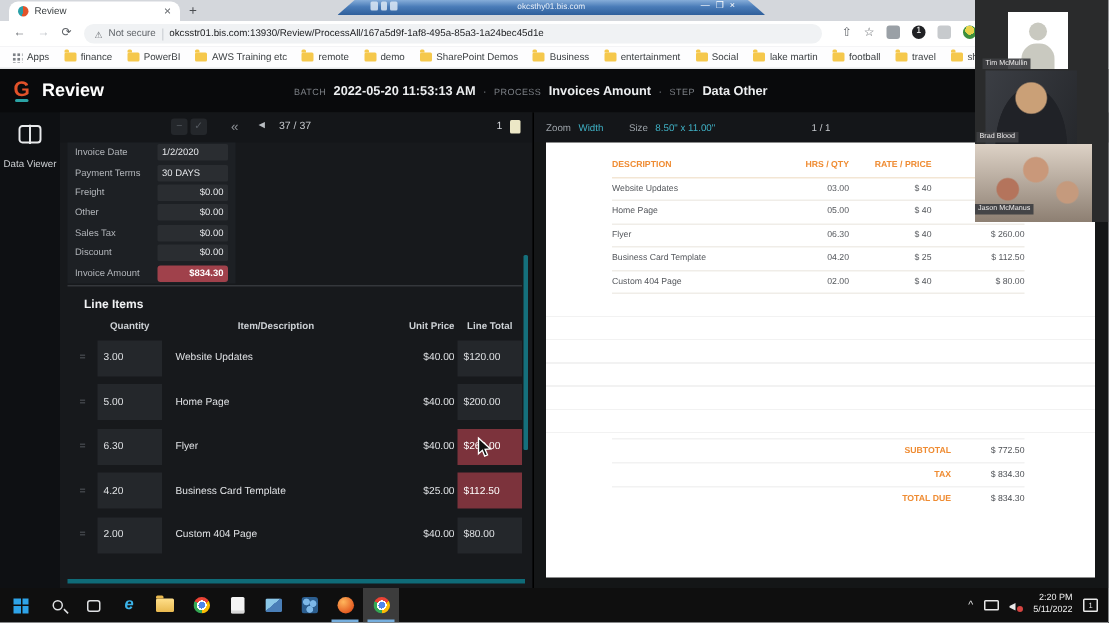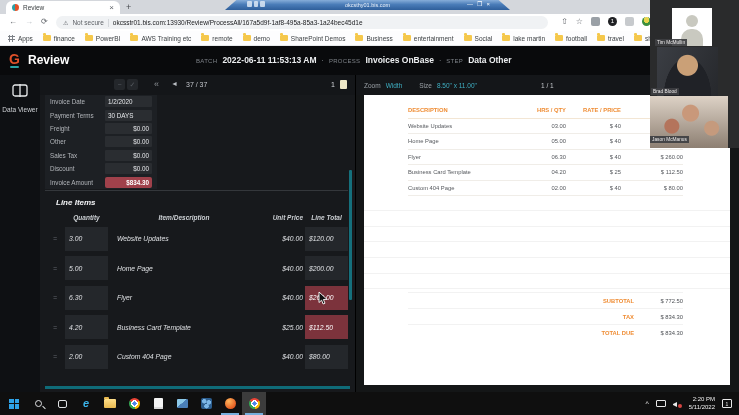--- a/index.html
+++ b/index.html
@@ -74,21 +74,21 @@
 
   .fields { position:absolute; top:20px; left:5px; width:112px; background:#1d2024; }
   .field-row { height:13.4px; display:flex; align-items:center; }
   .field-label { width:60px; padding-left:5px; font-size:6.3px; color:#b2b5ba; white-space:nowrap; }
   .field-value { width:47px; height:11px; background:#2a2d31; border-radius:1px; font-size:6.3px; color:#e6e8eb; display:flex; align-items:center; padding:0 3px; white-space:nowrap; }
   .field-value.money { justify-content:flex-end; }
   .field-value.error { background:#a0414b; color:#fff; font-weight:bold; border-radius:2px; }
 
   .lp-divider { position:absolute; top:115px; left:5px; width:303px; height:1px; background:#34373b; }
 
-  .line-items { position:absolute; top:120px; left:5px; width:303px;font-style:italic; }
+  .line-items { position:absolute; top:120px; left:5px; width:303px; }
   .li-title { font-size:8px; font-weight:bold; color:#f2f3f5; margin:3px 0 4px 11px; }
   .li-grid { display:grid; grid-template-columns:20px 43px 152px 45px 43px; align-items:center; }
   .li-head { height:13px; font-size:6.5px; font-weight:bold; color:#ccd0d4; }
   .li-head .c-qty, .li-head .c-desc, .li-head .c-total { text-align:center; }
   .li-head .c-price { text-align:right; padding-right:2px; }
   .li-row { height:29.5px; }
   .handle { color:#63676d; font-size:7px; text-align:center; }
   .cell-box { background:#24272b; height:24px; display:flex; align-items:center; padding-left:4px; font-size:6.8px; color:#dfe1e4; }
   .cell-box.error { background:#7c333c; color:#fff; }
   .c-desc-v { padding-left:9px; font-size:6.8px; color:#dfe1e4; }
@@ -302,24 +302,24 @@
         </span>
       </span>
   </div>
 
   <div class="app">
     <div class="app-header">
       <span class="logo">G</span>
       <span class="app-title">Review</span>
       <div class="hdr-meta">
         <span class="meta-label">BATCH</span>
-        <span class="meta-value">2022-06-11 11:53:13 AM</span>
+        <span class="meta-value">2022-05-20 11:53:13 AM</span>
         <span class="meta-dot">·</span>
         <span class="meta-label">PROCESS</span>
-        <span class="meta-value">Invoices OnBase</span>
+        <span class="meta-value">Invoices Amount</span>
         <span class="meta-dot">·</span>
         <span class="meta-label">STEP</span>
         <span class="meta-value">Data Other</span>
       </div>
     </div>
 
     <div class="sidebar">
       <div class="sb-item">
         <svg width="16" height="13" viewBox="0 0 16 13">
           <rect x="1" y="1" width="14" height="11" rx="2" fill="none" stroke="#e8eaec" stroke-width="1.3"></rect>

